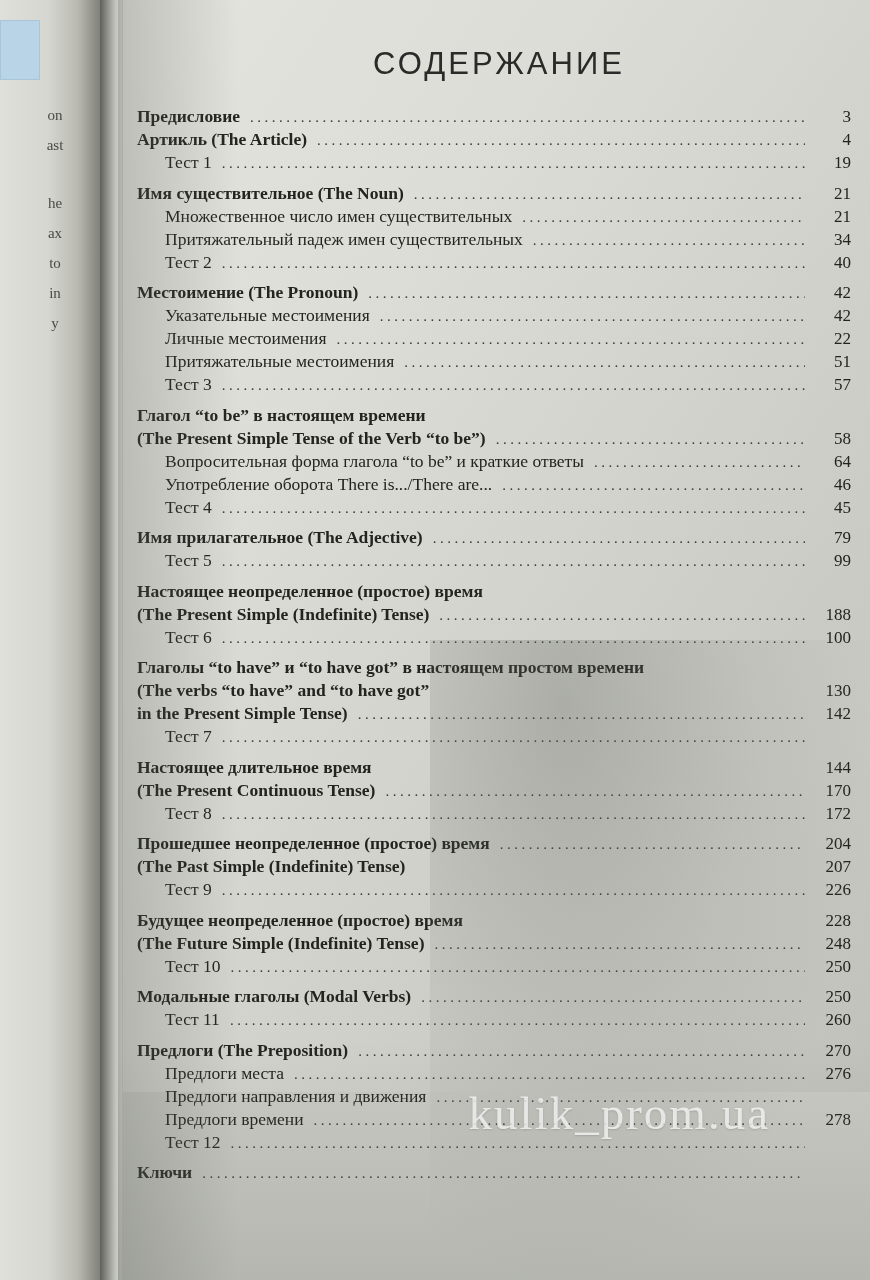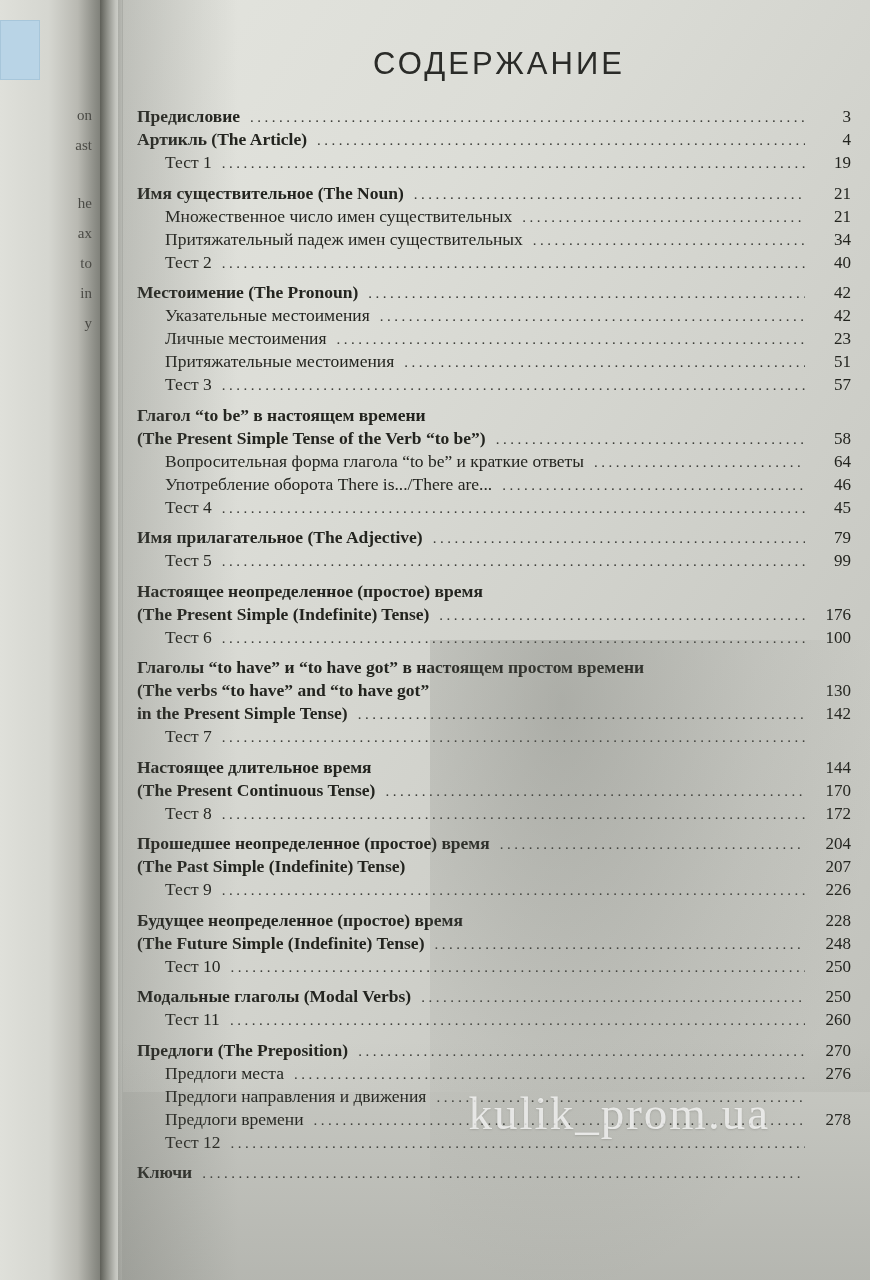--- a/index.html
+++ b/index.html
@@ -24,24 +24,24 @@
   }
   .left-page .blue-bar {
     position: absolute;
     left: 0; top: 20px;
     width: 38px; height: 58px;
     background: #b9d4e6;
     border: 1px solid #a7c6da;
   }
   .left-col-text {
     position: absolute;
-    left: 6px;
+    left: 12px;
     top: 100px;
     width: 96px;
-    text-align: right;
+    text-align: center;
     color: #4b4b46;
     font-size: 15px;
     line-height: 30px;
     font-family: "Liberation Serif", serif;
   }
   .left-col-text div { padding-right: 10px; }
   .spine {
     position: absolute;
     left: 100px; top: 0;
     width: 22px; height: 1280px;
@@ -213,21 +213,21 @@
             <span class="page-num">42</span>
           </div>
           <div class="row indent1">
             <span class="label">Указательные местоимения</span>
             <span class="dots">............................................................................................................................................</span>
             <span class="page-num">42</span>
           </div>
           <div class="row indent1">
             <span class="label">Личные местоимения</span>
             <span class="dots">............................................................................................................................................</span>
-            <span class="page-num">23</span>
+            <span class="page-num">22</span>
           </div>
           <div class="row indent1">
             <span class="label">Притяжательные местоимения</span>
             <span class="dots">............................................................................................................................................</span>
             <span class="page-num">51</span>
           </div>
           <div class="row indent1">
             <span class="label">Тест 3</span>
             <span class="dots">............................................................................................................................................</span>
             <span class="page-num">57</span>
@@ -274,21 +274,21 @@
         </div>
         <div class="group">
           <div class="row bold nodots">
             <span class="label">Настоящее неопределенное (простое) время</span>
             <span class="dots">............................................................................................................................................</span>
             <span class="page-num"></span>
           </div>
           <div class="row bold">
             <span class="label">(The Present Simple (Indefinite) Tense)</span>
             <span class="dots">............................................................................................................................................</span>
-            <span class="page-num">176</span>
+            <span class="page-num">188</span>
           </div>
           <div class="row indent1">
             <span class="label">Тест 6</span>
             <span class="dots">............................................................................................................................................</span>
             <span class="page-num">100</span>
           </div>
         </div>
         <div class="group">
           <div class="row bold nodots">
             <span class="label">Глаголы “to have” и “to have got” в настоящем простом времени</span>

